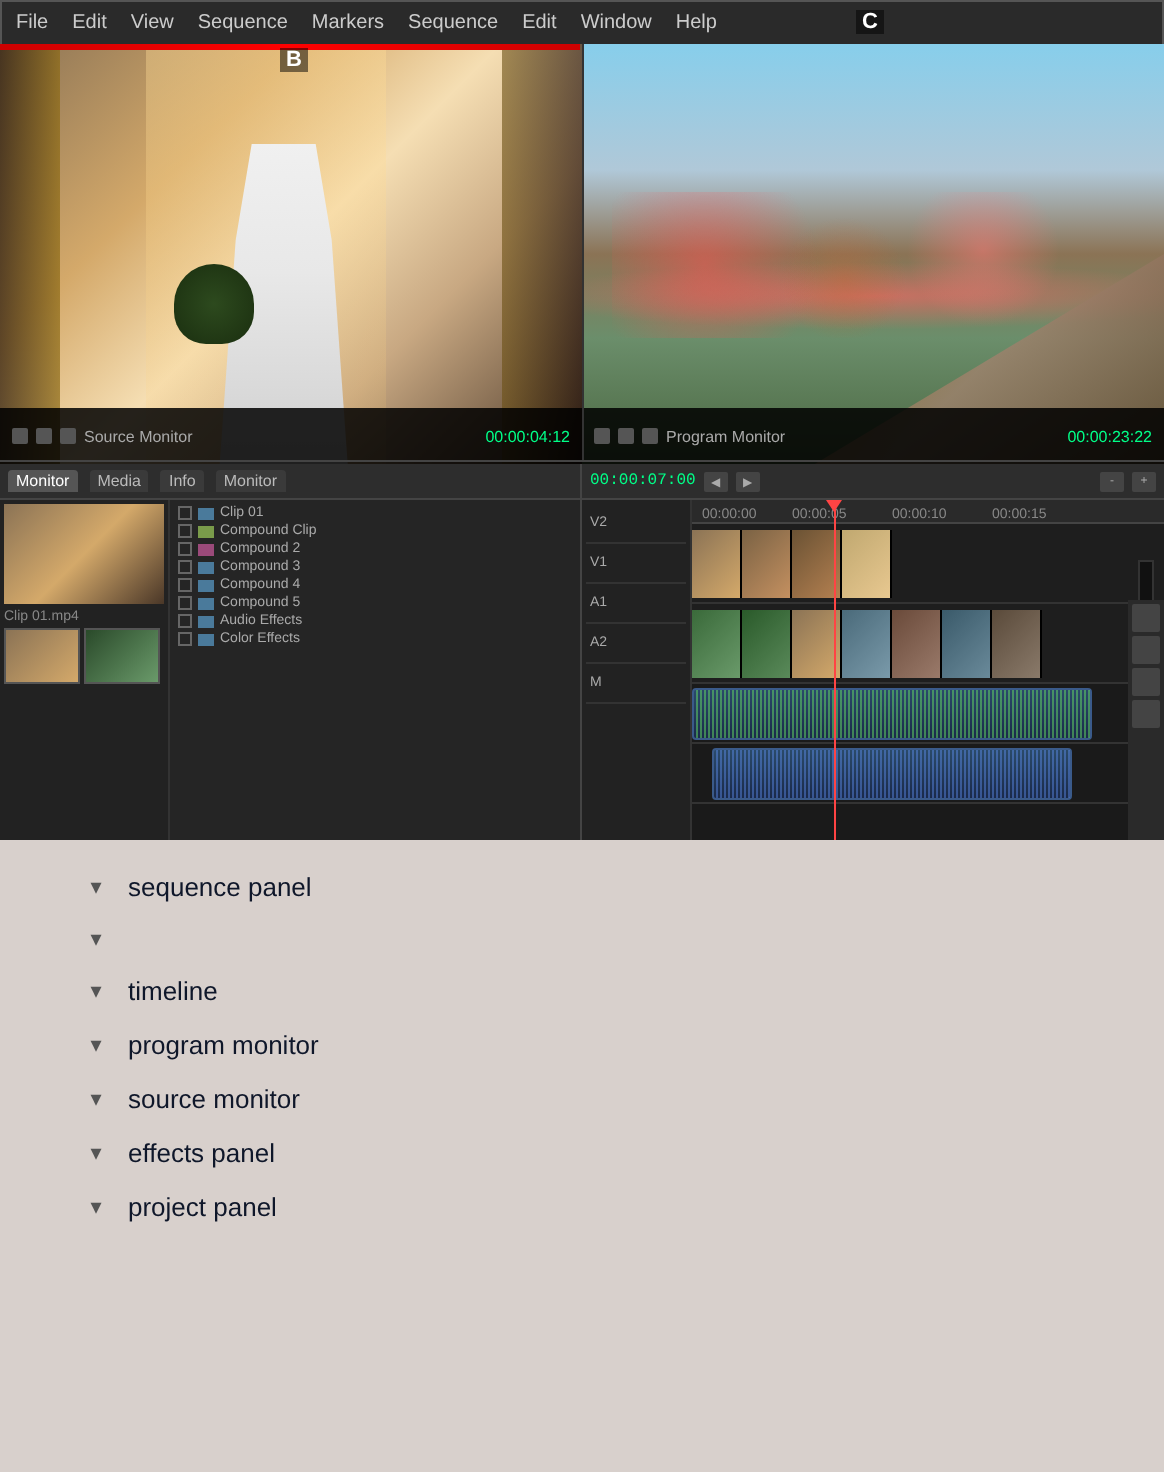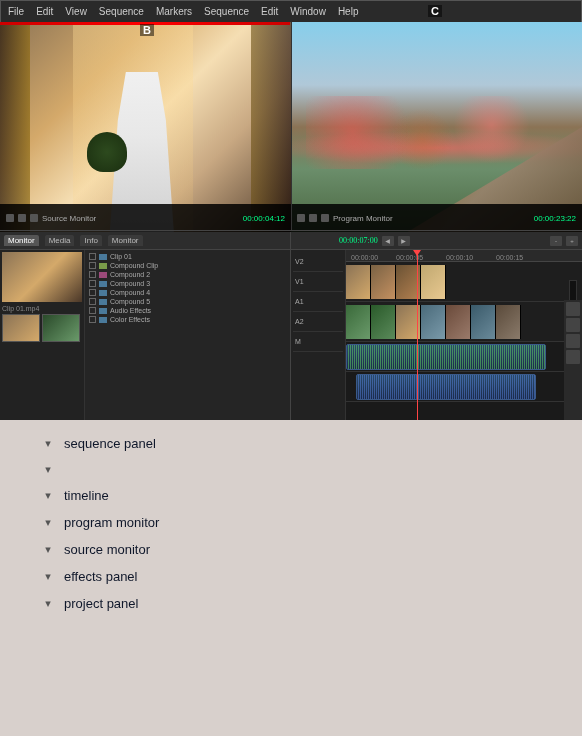--- a/index.html
+++ b/index.html
@@ -293,22 +293,21 @@
       background: #2d2d2d;
       display: flex;
       align-items: center;
       padding: 0 4px;
       border-bottom: 1px solid #444;
       gap: 4px;
     }
     .timeline-time {
       color: #00ff88;
       font-size: 8px;
-      font-family: Liberation Serif, serif;
-      margin-left: 44px;
+      font-family: Liberation Mono, monospace;
     }
     .timeline-btn {
       width: 12px;
       height: 10px;
       background: #444;
       border-radius: 1px;
       font-size: 6px;
       color: #aaa;
       display: flex;
       align-items: center;

